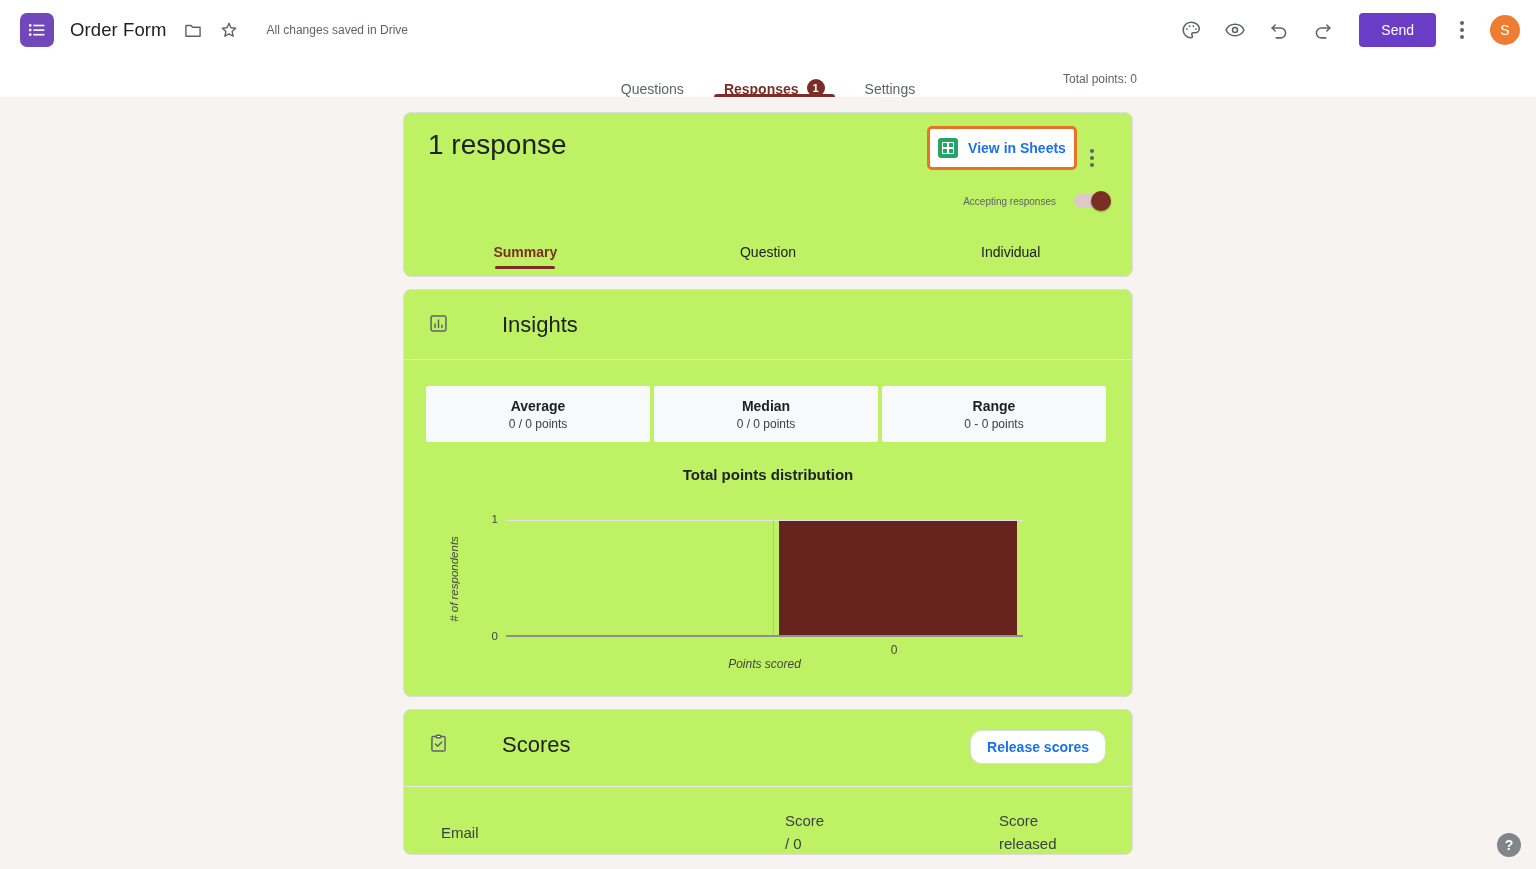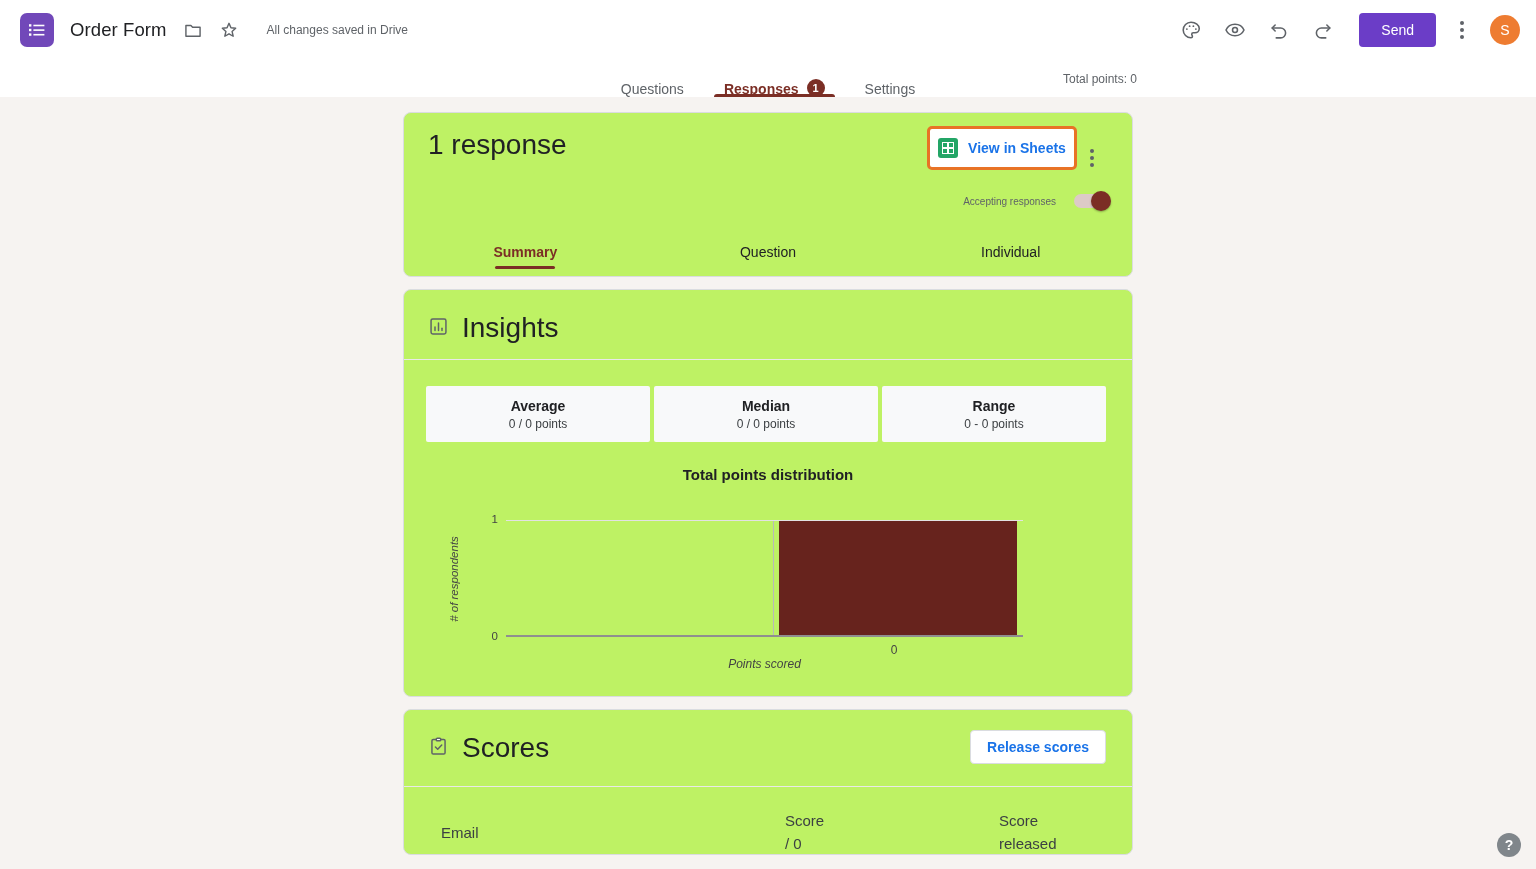--- a/index.html
+++ b/index.html
@@ -69,21 +69,21 @@
   .subtab { flex:1; display:flex; align-items:center; justify-content:center; font-size:14px;
     color:#202124; position:relative; cursor:pointer; }
   .subtab.active { color:var(--c-maroon,#7b2e25); font-weight:bold; }
   .subtab.active .sub-underline { position:absolute; bottom:7px; left:50%; transform:translateX(-50%);
     width:60px; height:3.5px; border-radius:2px; background:var(--c-maroon,#7b2e25); }
 
   
   .insights-card { height:408px; }
   .card-header { display:flex; align-items:center; gap:13px; padding:22px 24px; }
   .card-header .hdr-icon svg { width:21px; height:21px; }
-  .card-header .hdr-title { font-size:28px; color:#202124; }
+  .card-header .hdr-title { font-size:22px; color:#202124;margin-left:40px; }
   .divider { position:absolute; left:0; right:0; height:1px; background:#e9e9e9; }
   .stats { position:absolute; left:22px; right:26px; top:96px; height:56px; display:flex; gap:4px; }
   .stat-box { flex:1; background:#f8f9fa; border-radius:2px; display:flex; flex-direction:column;
     align-items:center; justify-content:center; gap:3px; }
   .stat-label { font-size:14px; font-weight:bold; color:#202124; }
   .stat-value { font-size:12px; color:#3c4043; }
   .chart-title { position:absolute; left:0; right:0; top:176px; text-align:center; font-size:15px;
     font-weight:bold; color:#202124; }
   .plot { position:absolute; left:102px; top:230px; width:517px; height:117px;
     border-top:1px solid #e2e2e2; border-bottom:2px solid #8f8f8f; }
@@ -95,21 +95,21 @@
     align-items:center; justify-content:center; }
   .ylabel-wrap span { transform:rotate(-90deg); white-space:nowrap; font-size:11.5px; font-style:italic;
     color:#444; }
   .xtick { position:absolute; left:478px; top:353px; width:24px; text-align:center; font-size:12px; color:#444; }
   .xlabel { position:absolute; left:102px; width:517px; top:367px; text-align:center; font-size:12px;
     font-style:italic; color:#444; }
 
   
   .scores-card { height:146px; }
   .release-btn { position:absolute; right:26px; top:20px; height:34px; padding:0 16px; background:#fff;
-    border:1px solid #dadce0; border-radius:4px; font-family:inherit; font-size:14px; font-weight:bold;
+    border:1px solid #dadce0; border-radius:12px; font-family:inherit; font-size:14px; font-weight:bold;
     color:var(--c-blue,#1a73e8); cursor:pointer; }
   .col-head { position:absolute; font-size:15px; color:#3c4043; line-height:23px; }
   .col-email { left:29px; top:111px;margin-left:8px; }
   .col-score { left:381px; top:99px; }
   .col-released { left:595px; top:99px; }
 
   
   .help-btn { position:fixed; right:15px; bottom:12px; width:24px; height:24px; border-radius:50%;
     background:#80868b; color:#fff; font-size:14px; font-weight:bold; display:flex; align-items:center;
     justify-content:center; cursor:pointer; }

